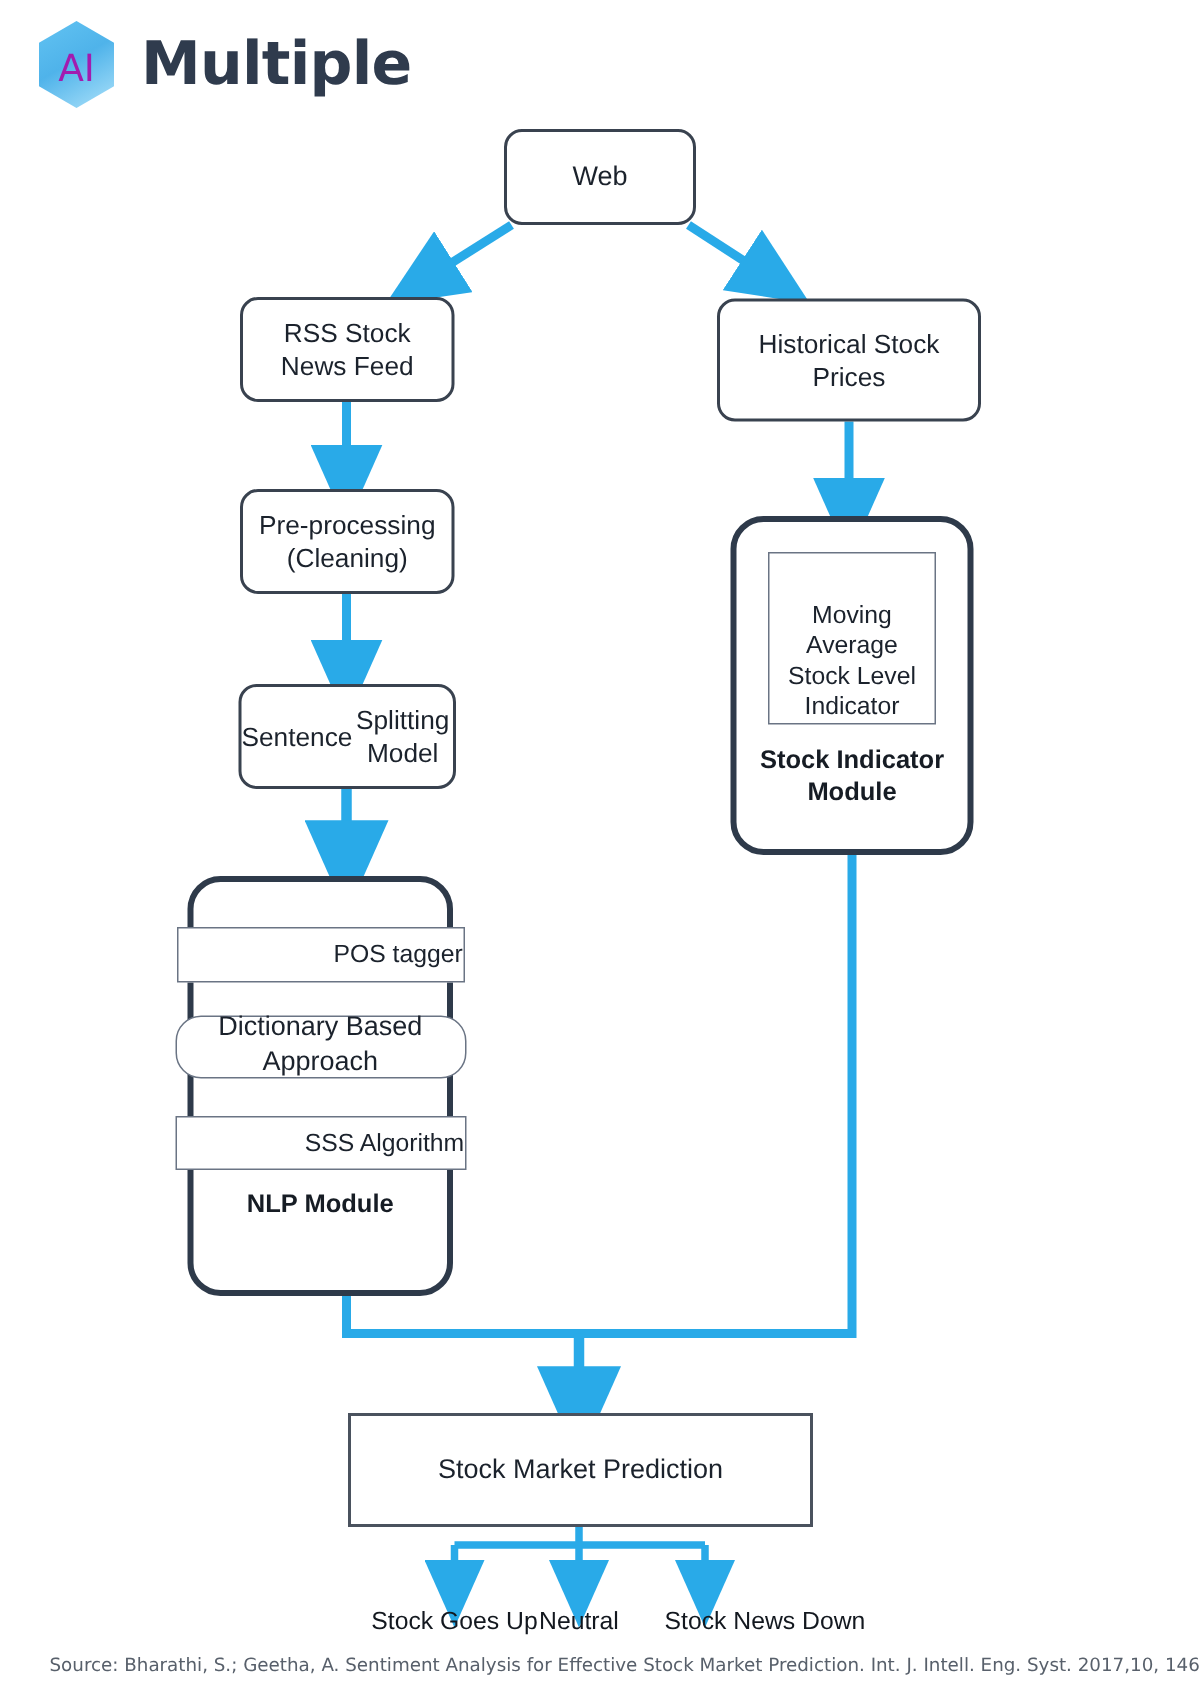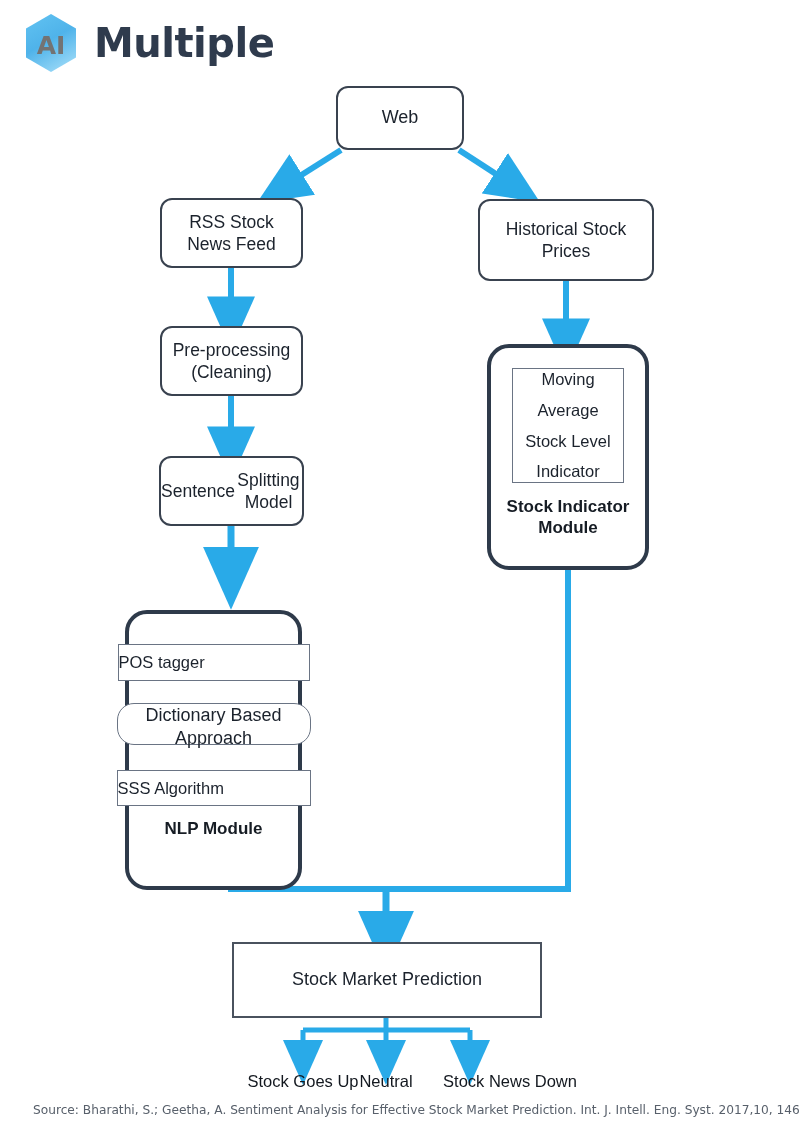--- a/index.html
+++ b/index.html
@@ -40,22 +40,22 @@
   .logo-hex svg { display: block; }
   .logo-ai {
     position: absolute;
     left: 0; top: 0;
     width: 66px;
     height: 66px;
     display: flex;
     align-items: center;
     justify-content: center;
     font-size: 25px;
-    font-weight: bold;
-    color: #737373;
+    font-weight: normal;
+    color: #a21caf;
     letter-spacing: 0px;
     font-family: "DejaVu Sans", sans-serif;
   }
   .logo-word {
     font-size: 40px;
     font-weight: bold;
     color: #2f3b4d;
     letter-spacing: -0.5px;
     line-height: 1;
     padding-bottom: 4px;
@@ -107,21 +107,21 @@
     text-align: center;
     line-height: 1.25;
     color: #161c24;
   }
   .subbox {
     box-sizing: border-box;
     border: 1.5px solid #6a7484;
     background: #ffffff;
     display: flex;
     align-items: center;
-    justify-content: space-between;
+    justify-content: flex-end;
     text-align: center;
     line-height: 1.25;
     color: #1b222c;
   }
 
   
   .outcome {
     position: absolute;
     text-align: center;
     font-size: 16.5px;
@@ -224,21 +224,21 @@
       <span>Average</span>
       <span>Stock Level</span>
       <span>Indicator</span>
     </div>
     <div class="module-title" style="margin-top:13px; font-size:17px;">
       <span>Stock Indicator</span><br>
       <span>Module</span>
     </div>
   </div>
 
-  <div class="module" style="left:125px; top:610px; width:177px; height:280px; justify-content:flex-start; padding-top:30px;">
+  <div class="module" style="left:125px; top:584px; width:177px; height:280px; justify-content:flex-start; padding-top:30px;">
     <div class="subbox" style="width:192px; height:37px; font-size:16.5px;">
       <span>POS tagger</span>
     </div>
     <div class="subbox" style="width:194px; height:42px; font-size:18px; margin-top:22px; flex-direction:column;border-radius:17px;">
       <span>Dictionary Based</span>
       <span>Approach</span>
     </div>
     <div class="subbox" style="width:194px; height:36px; font-size:16.5px; margin-top:25px;">
       <span>SSS Algorithm</span>
     </div>

